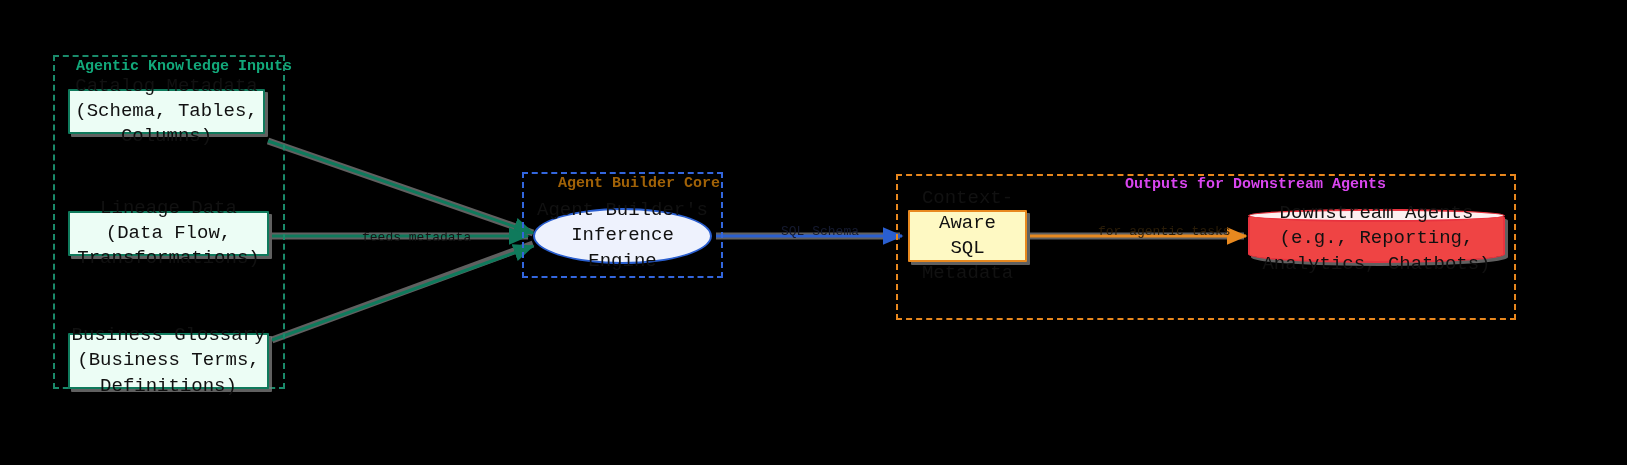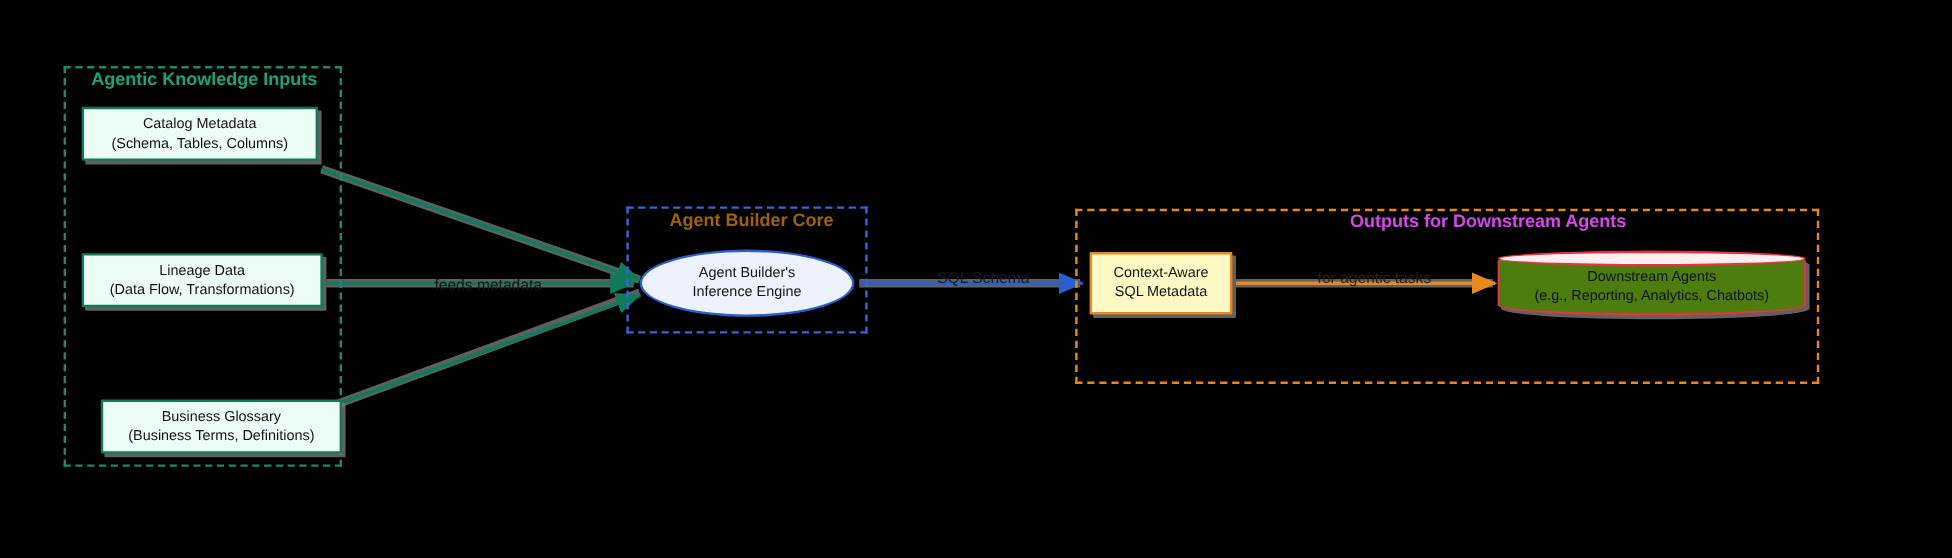--- a/index.html
+++ b/index.html
@@ -5,21 +5,21 @@
   html, body {
     margin: 0;
     padding: 0;
     background: #000000;
   }
   #canvas {
     position: relative;
     width: 1627px;
     height: 465px;
     background: #000000;
-    font-family: Liberation Sans, sans-serif;
+    font-family: Liberation Mono, monospace;
     overflow: hidden;
   }
   svg.edges {
     position: absolute;
     left: 0; top: 0;
     width: 1627px;
     height: 465px;
     pointer-events: none;
   }
 
@@ -71,36 +71,36 @@
 
   
   .node {
     position: absolute;
     box-sizing: border-box;
     display: flex;
     align-items: center;
     justify-content: center;
     text-align: center;
     color: #111111;
-    font-size: 12px;
+    font-size: 19px;
     line-height: 1.32;
     border-width: 2px;
     border-style: solid;
     box-shadow: 3px 3px 0 rgba(128,128,128,0.75);
   }
 
   .node-rect {
     background: #ecfdf5;
     border-color: #0f7a5c;
     border-radius: 1px;
   }
 
   #n-catalog  { left: 68px;  top: 89px;  width: 197px; height: 45px; }
   #n-lineage  { left: 68px;  top: 211px; width: 201px; height: 45px; }
-  #n-glossary { left: 84px;  top: 333px; width: 201px; height: 45px; }
+  #n-glossary { left: 68px;  top: 333px; width: 201px; height: 56px; }
 
   #n-engine {
     left: 533px; top: 208px;
     width: 179px; height: 56px;
     background: #eef2fd;
     border-color: #2a5fd0;
     border-radius: 50%;
     box-shadow: none;
   }
 
@@ -109,21 +109,21 @@
     width: 119px; height: 52px;
     background: #fffcec;
     border-color: #e8891f;
     border-radius: 1px;
   }
 
   
   #n-downstream {
     left: 1248px; top: 209px;
     width: 257px; height: 54px;
-    background: #4d7c0f;
+    background: #ef4444;
     border-color: #e8333f;
     border-radius: 50% / 16%;
     box-shadow: 3px 3px 0 rgba(128,128,128,0.75);
     z-index: 3;
   }
   #n-downstream .cyl-top {
     position: absolute;
     left: -2px; top: -2px;
     width: 257px; height: 13px;
     border: 2px solid #e8333f;

